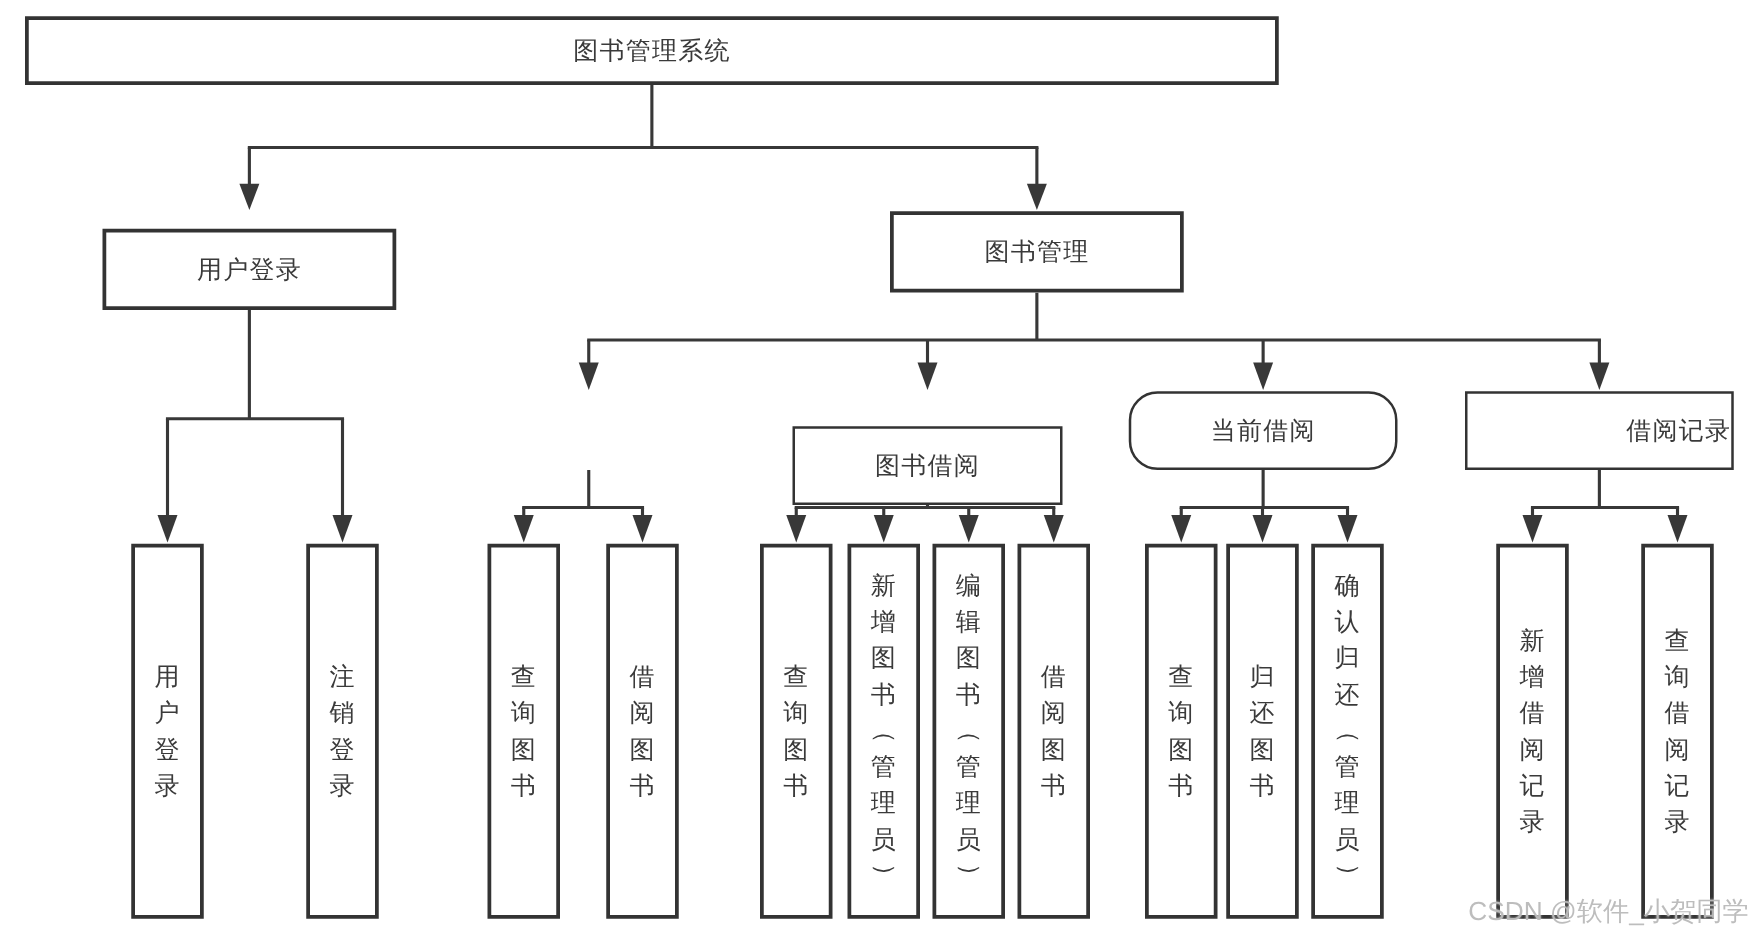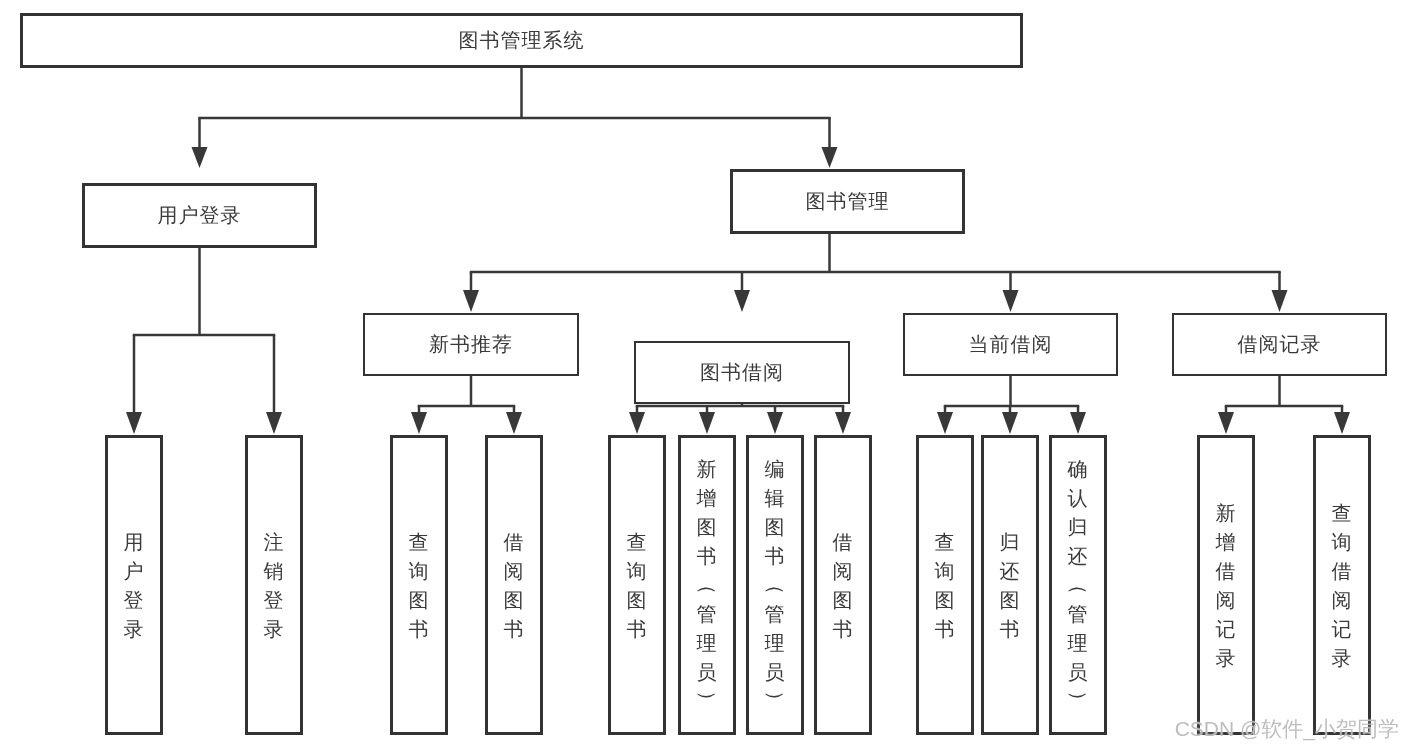--- a/index.html
+++ b/index.html
@@ -131,34 +131,31 @@
     </g>
   </svg>
 
   <div class="node" style="left:20px; top:13px; width:1003px; height:55px;">
     <span>图书管理系统</span>
   </div>
 
   <div class="node" style="left:82px; top:169px; width:235px; height:65px;margin-top:14px;">
     <span>用户登录</span>
   </div>
-  <div class="node" style="left:712px; top:169px; width:235px; height:65px;margin-left:18px;">
+  <div class="node" style="left:712px; top:169px; width:235px; height:65px;">
     <span>图书管理</span>
   </div>
 
-  <div class="node lvl3" style="left:363px; top:313px; width:216px; height:63px;">
-    <span>新书推荐</span>
-  </div>
   <div class="node lvl3" style="left:634px; top:313px; width:216px; height:63px;margin-top:28px;">
     <span>图书借阅</span>
   </div>
-  <div class="node lvl3" style="left:903px; top:313px; width:215px; height:63px;">
+  <div class="node lvl3" style="left:903px; top:313px; width:215px; height:63px;border-radius:23px;">
     <span>当前借阅</span>
   </div>
-  <div class="node lvl3" style="left:1172px; top:313px; width:215px; height:63px;">
+  <div class="node lvl3" style="left:1172px; top:313px; width:215px; height:63px;justify-content:flex-end;">
     <span>借阅记录</span>
   </div>
 
   <div class="node leaf" style="left:105px;">
     <span class="vtext">
         <span class="vchar">用</span>
         <span class="vchar">户</span>
         <span class="vchar">登</span>
         <span class="vchar">录</span>
       </span>

